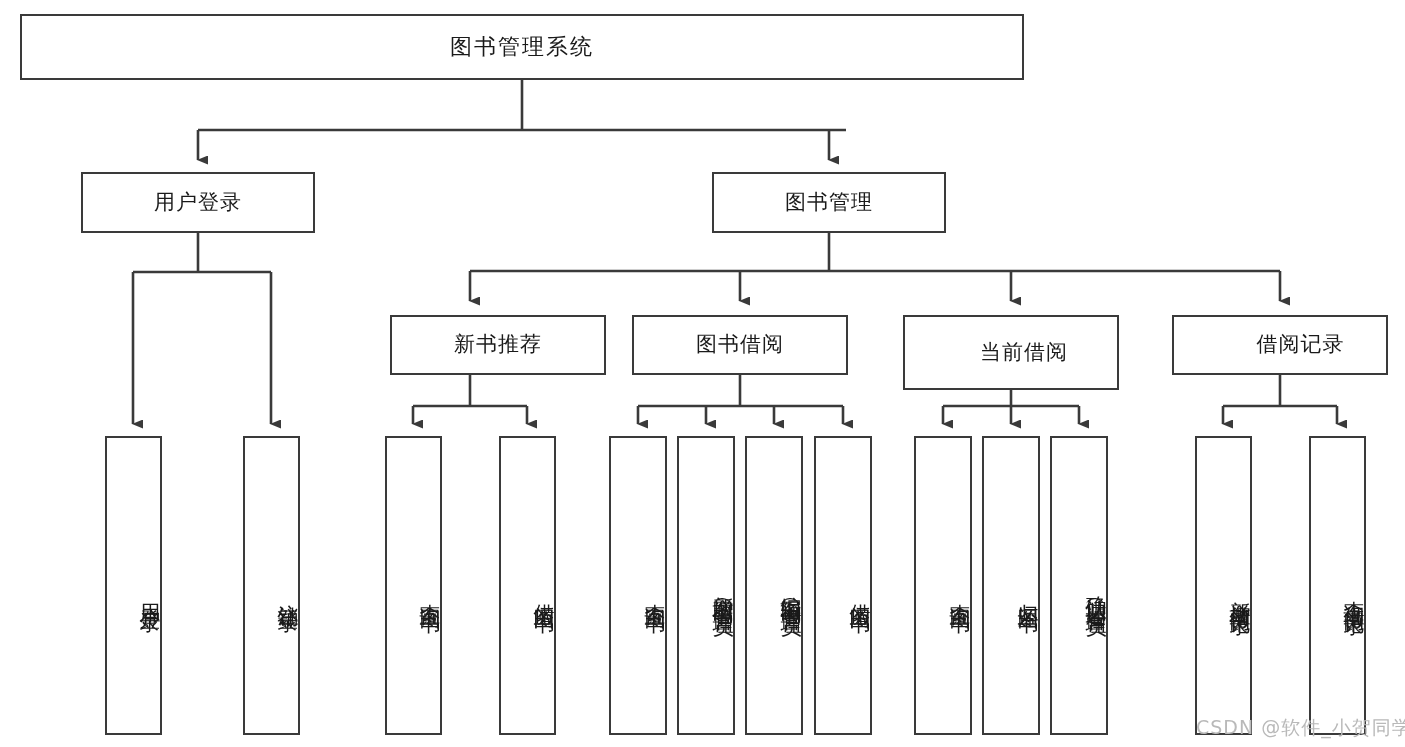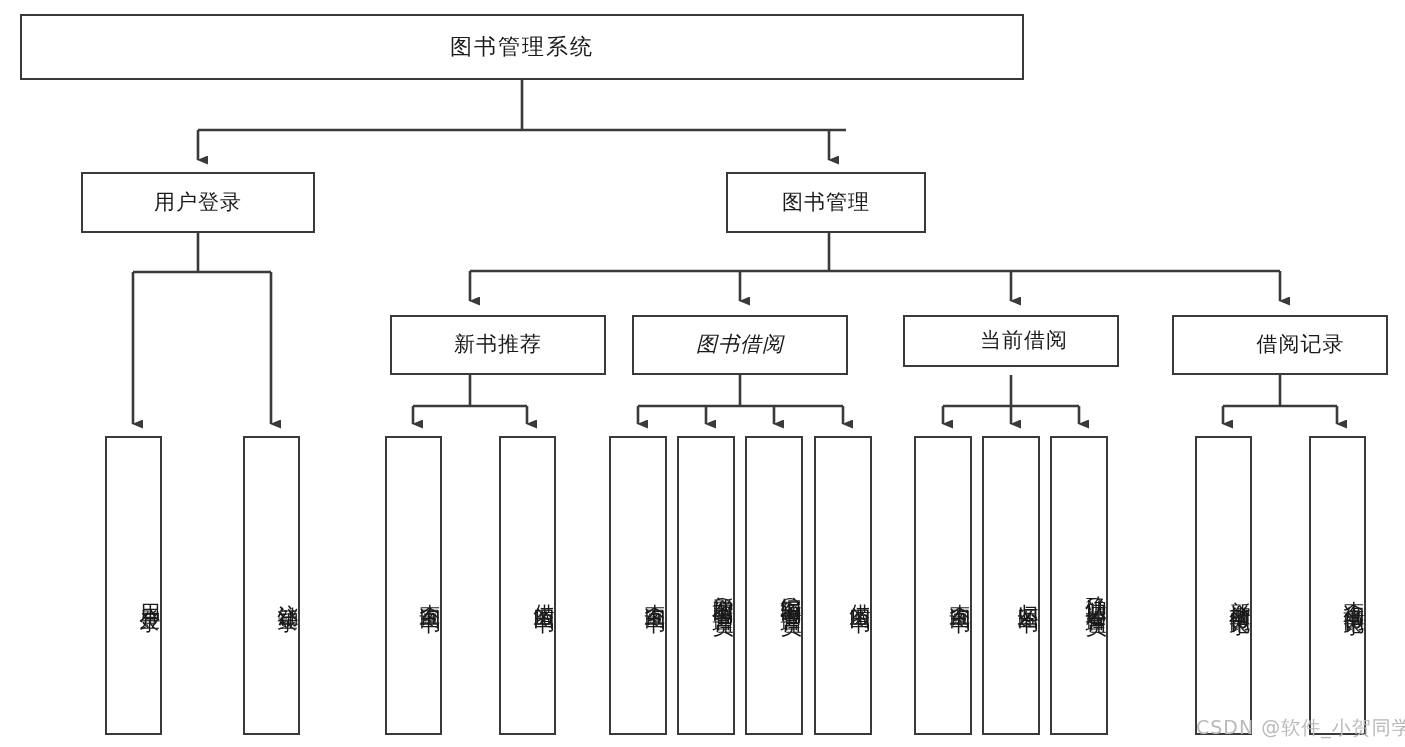--- a/index.html
+++ b/index.html
@@ -122,31 +122,31 @@
     </g>
   </svg>
 
   <div class="node node-h node-root" style="left:20px; top:14px; width:1004px; height:66px;">
     <span>图书管理系统</span>
   </div>
 
   <div class="node node-h" style="left:81px; top:172px; width:234px; height:61px;">
     <span>用户登录</span>
   </div>
-  <div class="node node-h" style="left:712px; top:172px; width:200px; height:61px;margin-left:14px;">
+  <div class="node node-h" style="left:712px; top:172px; width:234px; height:61px;">
     <span>图书管理</span>
   </div>
 
   <div class="node node-h" style="left:362px; top:315px; width:216px; height:60px;margin-left:28px;">
     <span>新书推荐</span>
   </div>
-  <div class="node node-h" style="left:632px; top:315px; width:216px; height:60px;font-style:italic;">
+  <div class="node node-h" style="left:632px; top:315px; width:216px; height:60px;">
     <span>图书借阅</span>
   </div>
-  <div class="node node-h" style="left:903px; top:315px; width:216px; height:52px;padding-left:26px;">
+  <div class="node node-h" style="left:903px; top:315px; width:216px; height:75px;padding-left:26px;">
     <span>当前借阅</span>
   </div>
   <div class="node node-h" style="left:1172px; top:315px; width:216px; height:60px;padding-left:41px;">
     <span>借阅记录</span>
   </div>
 
   <div class="node node-v" style="left:105px; top:436px; width:57px; height:299px;">
     <span class="vtext">用户登录</span>
   </div>
   <div class="node node-v" style="left:243px; top:436px; width:57px; height:299px;">

